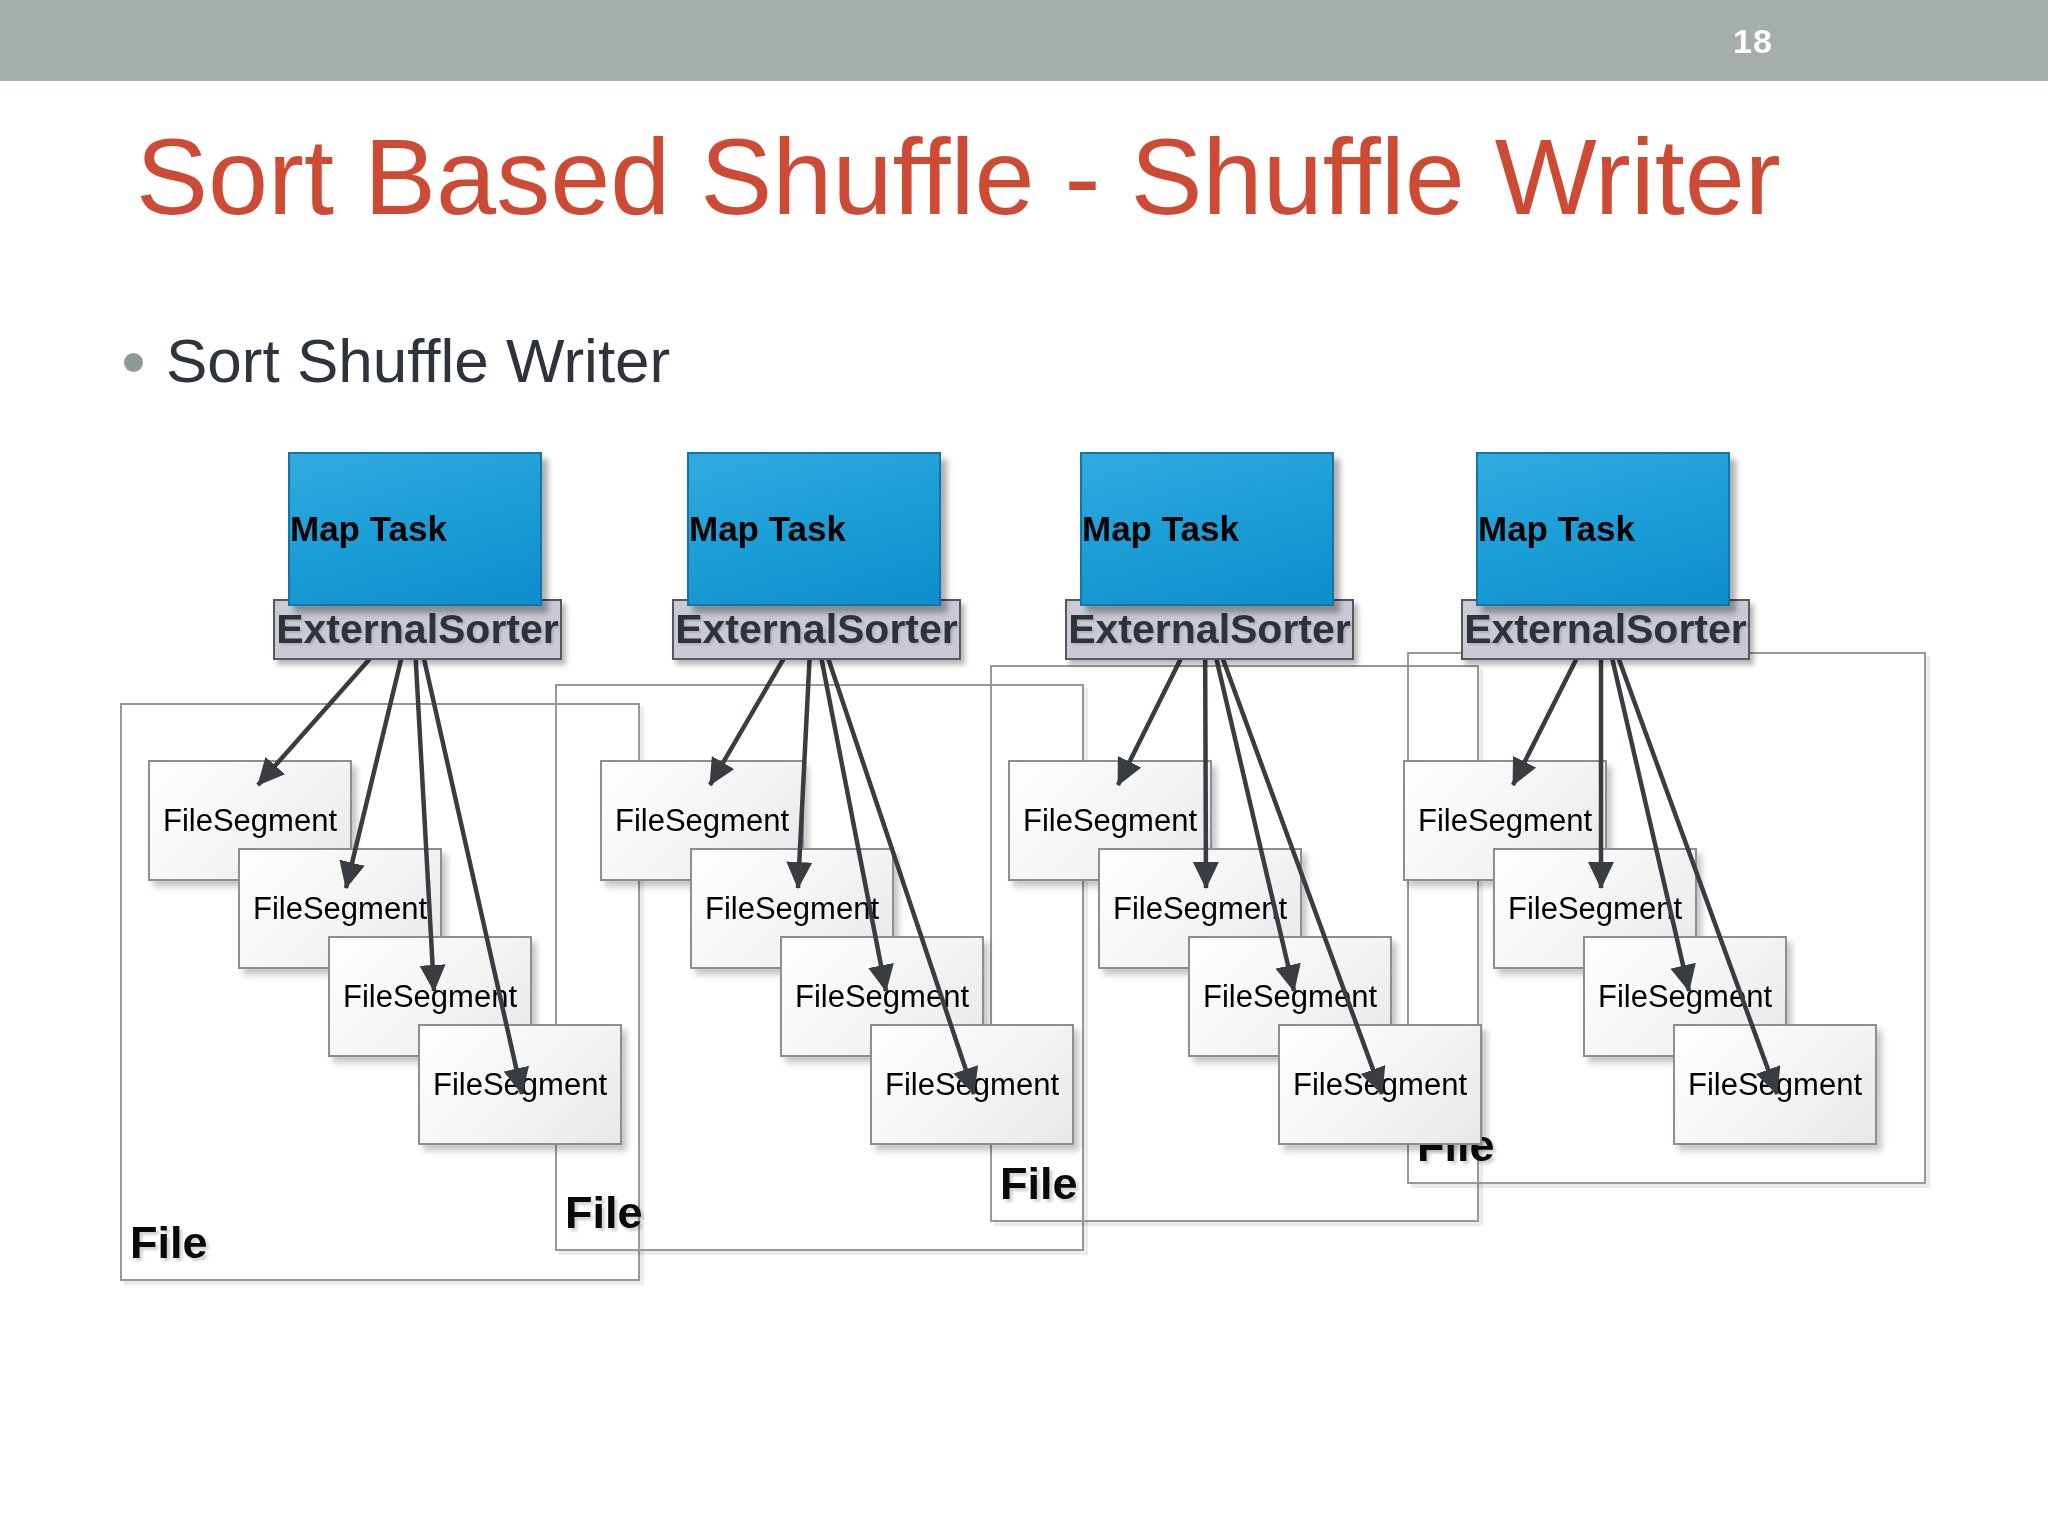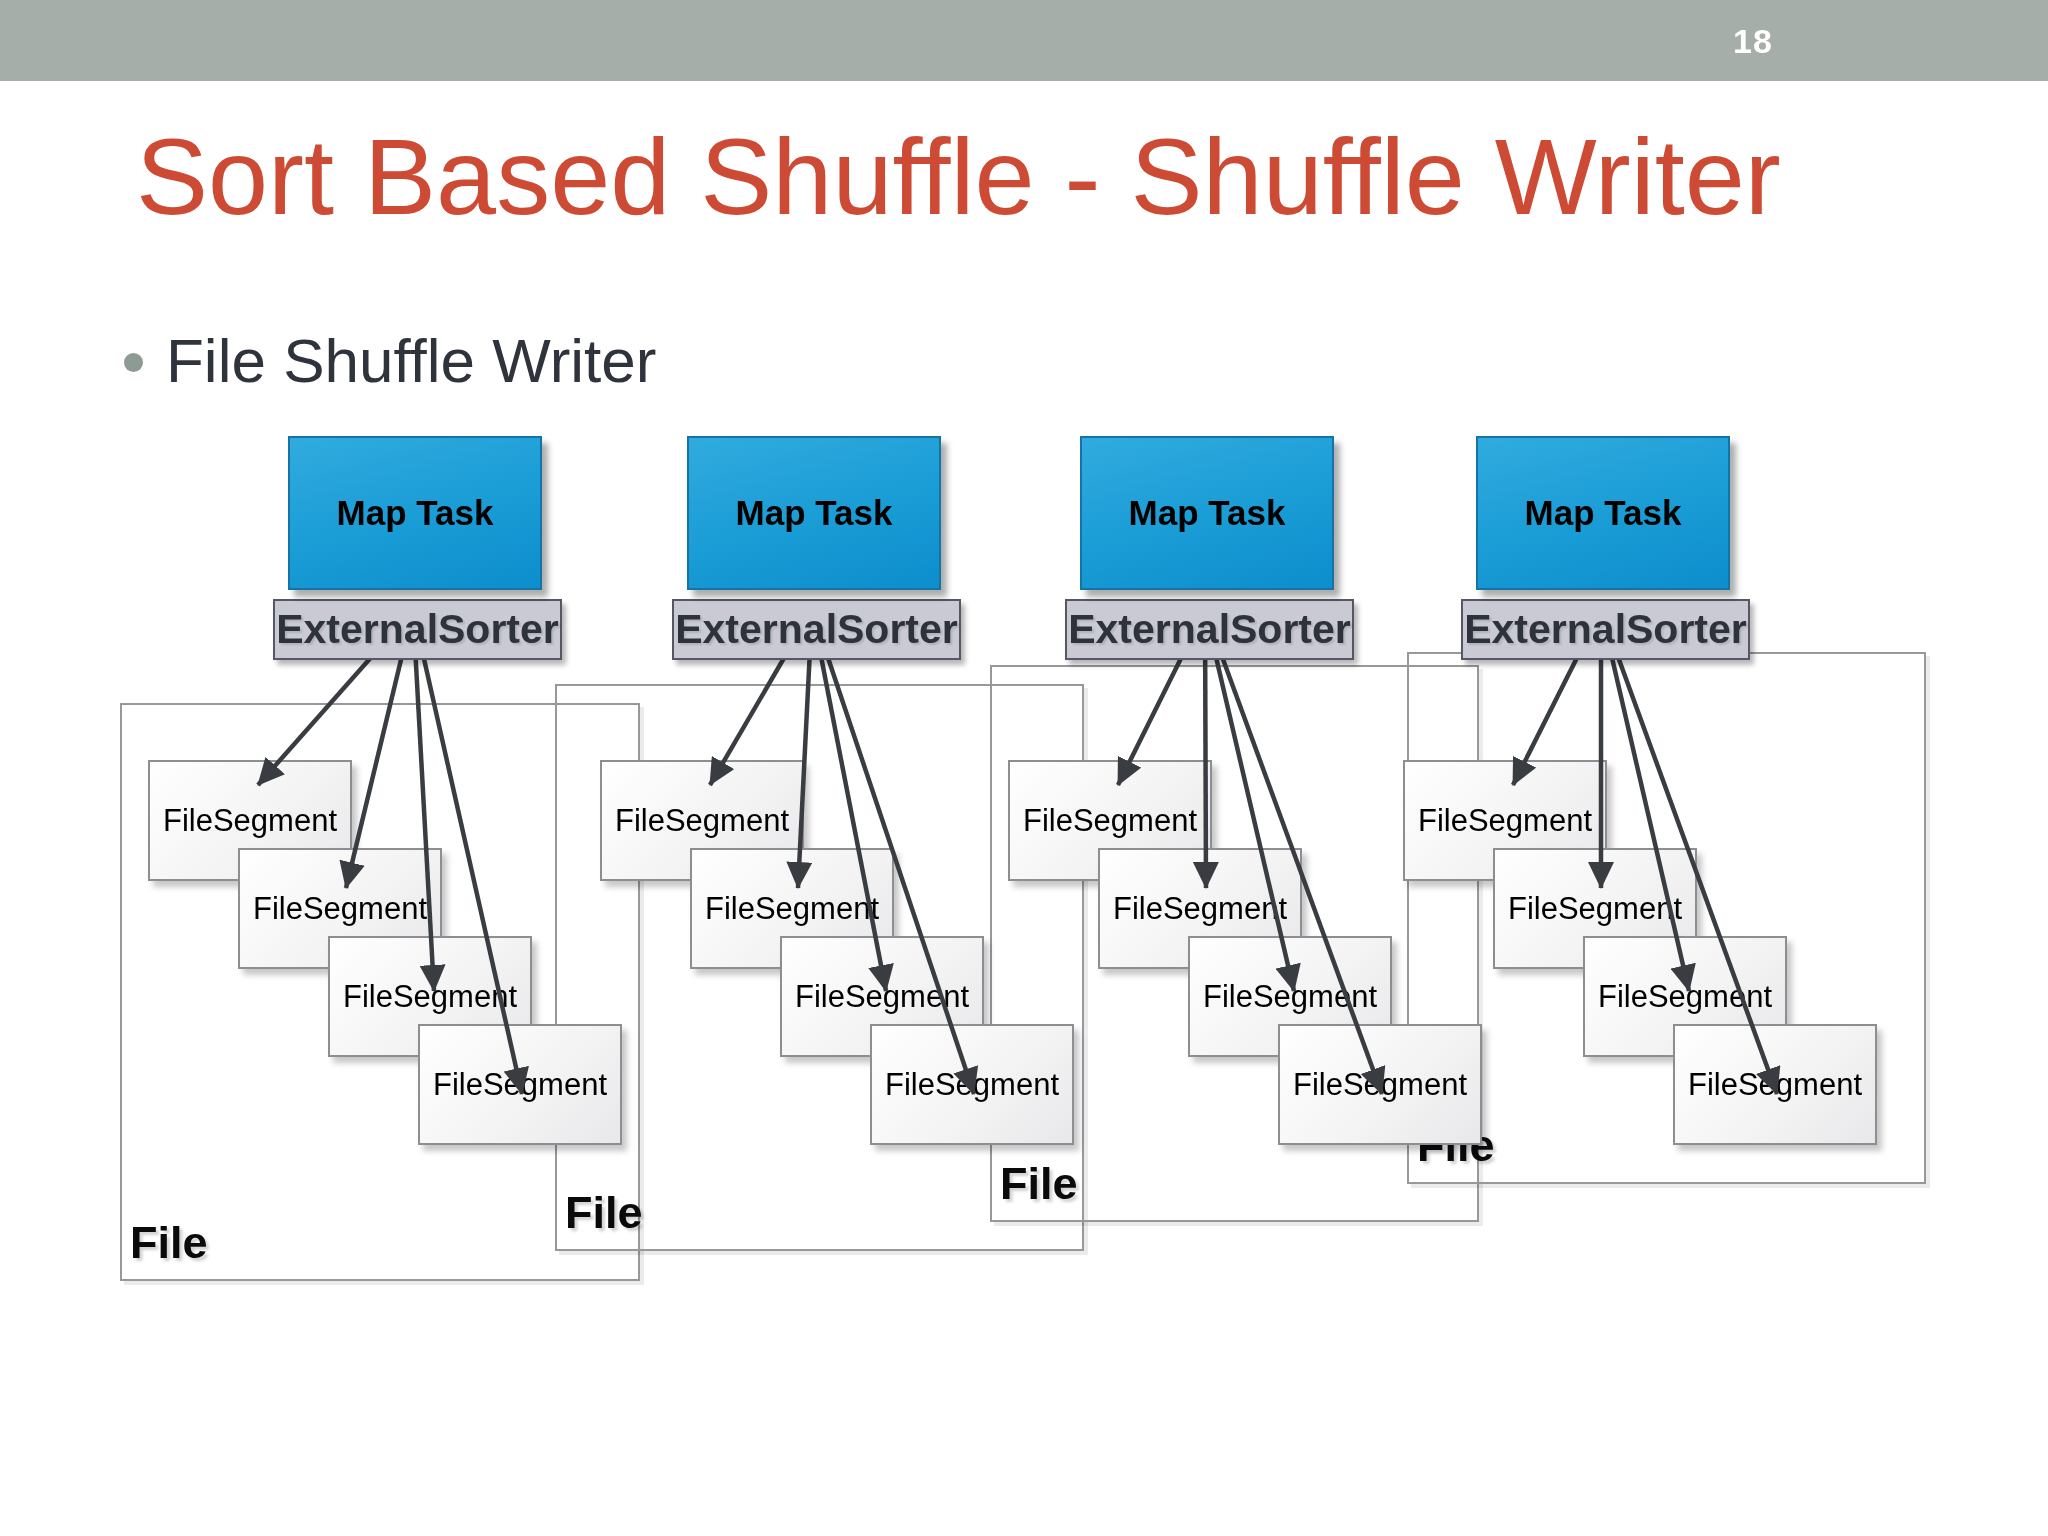--- a/index.html
+++ b/index.html
@@ -73,45 +73,45 @@
     border:2px solid var(--sorter-border,#565664);
     box-shadow:4px 5px 5px rgba(0,0,0,0.28);
     display:flex;align-items:center;justify-content:center;
     z-index:4;
   }
   .sorter span{
     font-size:41px;font-weight:bold;color:var(--sorter-text,#2e323b);
     white-space:nowrap;text-shadow:2px 2px 2px rgba(0,0,0,0.12);
   }
   .map{
-    position:absolute;width:250px;height:150px;top:436px;
+    position:absolute;width:250px;height:150px;top:452px;
     background:linear-gradient(165deg,var(--map-fill-top,#31abdf) 0%,#1b9dd6 50%,var(--map-fill-bottom,#0d8ecd) 100%);
     border:2px solid var(--map-border,#1474a6);
     box-shadow:6px 7px 6px rgba(0,0,0,0.32);
-    display:flex;align-items:center;justify-content:center;
+    display:flex;align-items:center;justify-content:flex-start;
     z-index:5;
   }
   .map span{
     font-size:35px;font-weight:bold;color:#000;white-space:nowrap;
   }
 </style>
 </head>
 <body>
 
 <div class="slide">
 
   <div class="topbar">
     <span class="pagenum">18</span>
   </div>
 
   <div class="title">Sort Based Shuffle - Shuffle Writer</div>
 
   <div class="bullet-line">
     <span class="bullet-dot"></span>
-    <span class="bullet-text">File Shuffle Writer</span>
+    <span class="bullet-text">Sort Shuffle Writer</span>
   </div>
 
   <div class="diagram">
 
     <div class="filebox" style="left:120px;top:703px;width:516px;height:574px;">
       <span class="filelabel">File</span>
     </div>
     <div class="filebox" style="left:555px;top:684px;width:525px;height:563px;">
       <span class="filelabel">File</span>
     </div>

